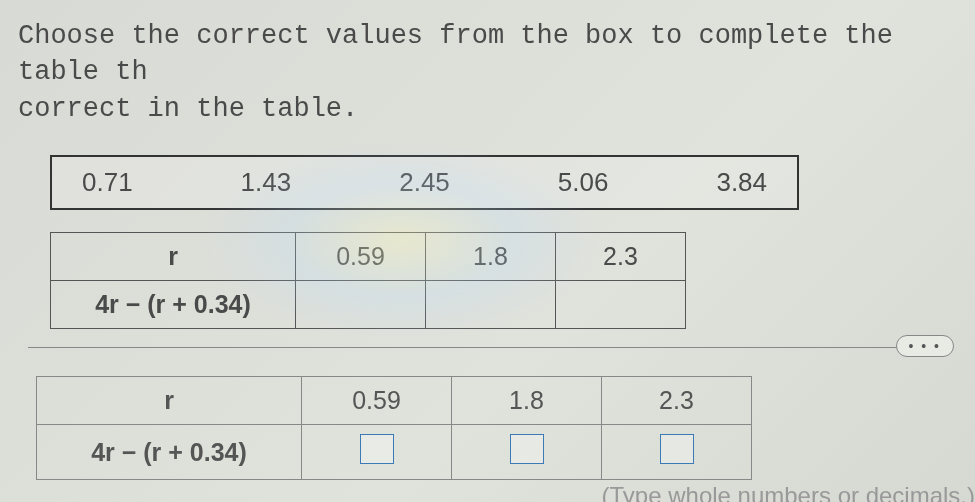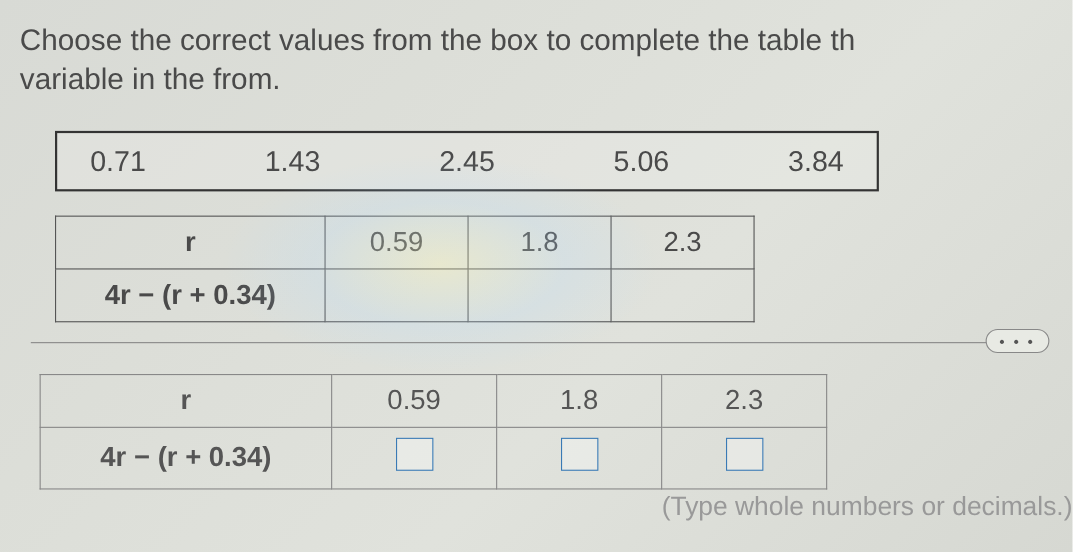--- a/index.html
+++ b/index.html
@@ -25,20 +25,21 @@
       width: 400px;
       height: 200px;
       background: radial-gradient(ellipse, rgba(255,250,180,0.3) 0%, rgba(180,220,255,0.2) 40%, transparent 70%);
       pointer-events: none;
     }
     .instruction {
       font-size: 27px;
       color: #4a4a4a;
       margin-bottom: 28px;
       line-height: 1.35;
+      font-family: Liberation Mono, monospace;
     }
     .value-box {
       border: 2px solid #333;
       display: inline-flex;
       padding: 10px 30px;
       margin-left: 32px;
       margin-bottom: 22px;
       gap: 108px;
       font-size: 26px;
       color: #4a4a4a;
@@ -117,21 +118,21 @@
       font-weight: bold;
     }
   </style>
 </head>
 <body>
 
 
 
 <div class="instruction">
   <span>Choose the correct values from the box to complete the table th</span><br>
-  <span>variable in the from.</span>
+  <span>correct in the table.</span>
 </div>
 
 <div class="value-box">
   <span>0.71</span>
   <span>1.43</span>
   <span>2.45</span>
   <span>5.06</span>
   <span>3.84</span>
 </div>
 

